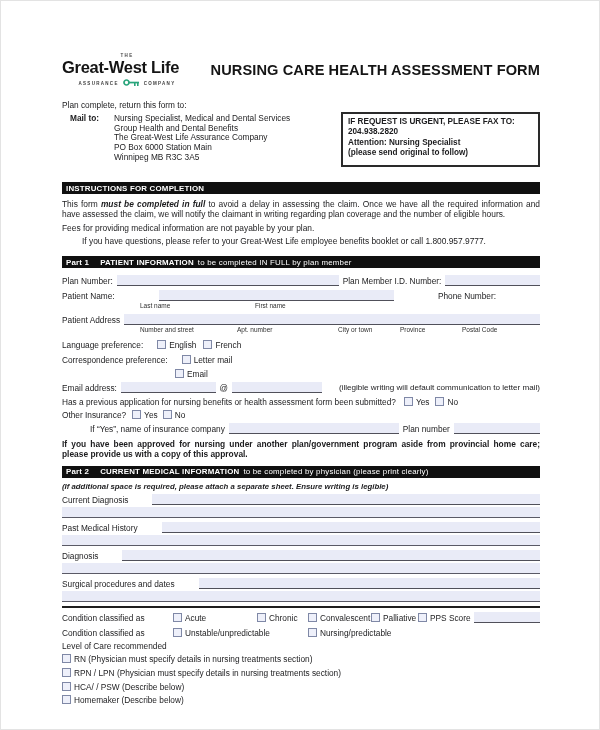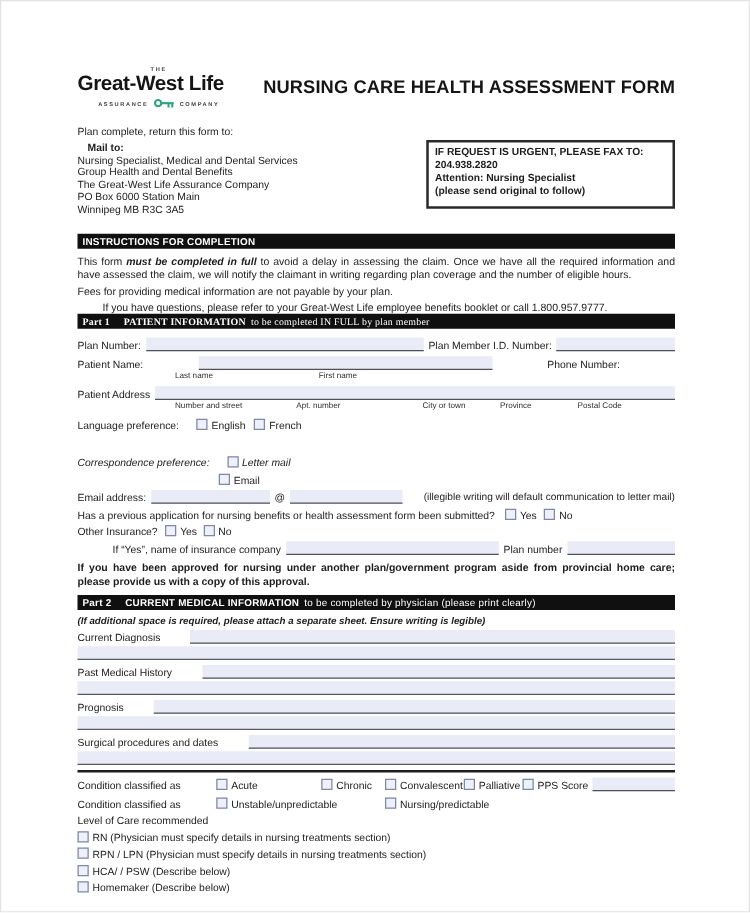--- a/index.html
+++ b/index.html
@@ -10,51 +10,51 @@
   
   .hdr{display:flex;align-items:flex-start;margin-top:52px;}
   .logo{width:130px;}
   .logo-the{font-size:4.5px;letter-spacing:1.4px;color:#444;text-align:center;font-weight:bold;}
   .logo-name{font-size:16.5px;font-weight:bold;letter-spacing:-0.3px;color:#141414;white-space:nowrap;}
   .logo-tag{display:flex;align-items:center;justify-content:center;gap:4px;font-size:4.5px;letter-spacing:1.3px;color:#3a3a3a;font-weight:bold;margin-top:1px;}
   .title{margin-left:auto;margin-top:9px;font-size:14.6px;font-weight:bold;letter-spacing:0.1px;white-space:nowrap;color:#151515;}
 
   .intro{margin-top:12px;font-size:8.3px;}
   .mailwrap{display:flex;margin-top:4px;}
-  .mailblock{display:flex;font-size:8.3px;line-height:9.7px;flex-direction:column;}
+  .mailblock{display:flex;font-size:8.3px;line-height:9.7px;}
   .mailto{font-weight:bold;margin-left:8px;width:44px;}
   .addr div{white-space:nowrap;}
   .urgent{margin-left:auto;margin-top:-2px;width:186px;border:2px solid #2a2a2a;padding:3px 4px 4px 5px;font-size:8.2px;font-weight:bold;line-height:10.4px;height:44px;}
 
   .bar{background:#101010;color:#fff;height:12px;display:flex;align-items:center;padding-left:4px;font-size:7.9px;letter-spacing:0.2px;white-space:nowrap;}
   .bar .bp{font-weight:bold;margin-right:11px;}
   .bar .bt{font-weight:bold;margin-right:4px;}
   .bar .br{font-weight:normal;}
   .insbar{margin-top:15px;}
   .insbar span{font-weight:bold;}
 
   .para{font-size:8.4px;line-height:10px;text-align:justify;margin-top:5px;}
   .para2{font-size:8.4px;margin-top:4px;}
   .para3{font-size:8.4px;margin-top:3px;padding-left:20px;}
   .bi{font-weight:bold;font-style:italic;}
 
-  .p1bar{font-family:Liberation Serif, serif;}
+  .p1bar{margin-top:10px;}
   .row{display:flex;align-items:flex-end;font-size:8.3px;}
   .lbl{white-space:nowrap;padding-right:4px;}
   .lbl2{white-space:nowrap;padding:0 4px;}
   .fl{background:#e9ebf7;border-bottom:1px solid #50505a;height:10px;}
   .grow{flex:1;}
   .subrow{position:relative;height:8px;font-size:6.5px;color:#2e2e2e;}
   .subrow span{position:absolute;top:1px;white-space:nowrap;}
   .cb{display:inline-block;width:7px;height:7px;border:1px solid #7f88a6;background:#eef0fa;margin-right:3px;vertical-align:-1px;}
   .cbitem{white-space:nowrap;margin-left:10px;}
   .cbitem.first{margin-left:0;}
 
   .rowA{margin-top:7px;} .rowB{margin-top:4px;gap:40px;} .rowC{margin-top:5px;}
-  .rowD{margin-top:5px;} .rowE{margin-top:7px;} .rowF{margin-top:20px;font-style:italic;}
+  .rowD{margin-top:5px;} .rowE{margin-top:7px;} .rowF{margin-top:5px;}
   .rowF2{margin-top:4px;margin-left:113px;}
   .rowG{margin-top:3px;} .rowH{margin-top:4px;} .rowI{margin-top:3px;}
   .rowJ{margin-top:3px;margin-left:28px;}
   .note-sm{font-size:8.1px;white-space:nowrap;padding-left:17px;padding-bottom:1px;}
   .approval{margin-top:5px;font-size:8.4px;line-height:10.4px;font-weight:bold;text-align:justify;}
 
   .p2bar{margin-top:6px;}
   .p2note{margin-top:4px;font-size:7.8px;font-weight:bold;font-style:italic;}
   .fgroup-label{margin-top:3px;gap:20px;}
   .fgroup-cont{margin-top:2px;}
@@ -215,21 +215,21 @@
     </div>
     <div class="contline fgroup-cont"></div>
 
     <div class="row fgroup-label" style="margin-top:4px">
       <span class="lbl">Past Medical History</span>
       <span class="fl grow"></span>
     </div>
     <div class="contline fgroup-cont"></div>
 
     <div class="row fgroup-label" style="margin-top:4px">
-      <span class="lbl">Prognosis</span>
+      <span class="lbl">Diagnosis</span>
       <span class="fl grow"></span>
     </div>
     <div class="contline fgroup-cont"></div>
 
     <div class="row fgroup-label" style="margin-top:4px">
       <span class="lbl">Surgical procedures and dates</span>
       <span class="fl grow"></span>
     </div>
     <div class="contline fgroup-cont"></div>
 

